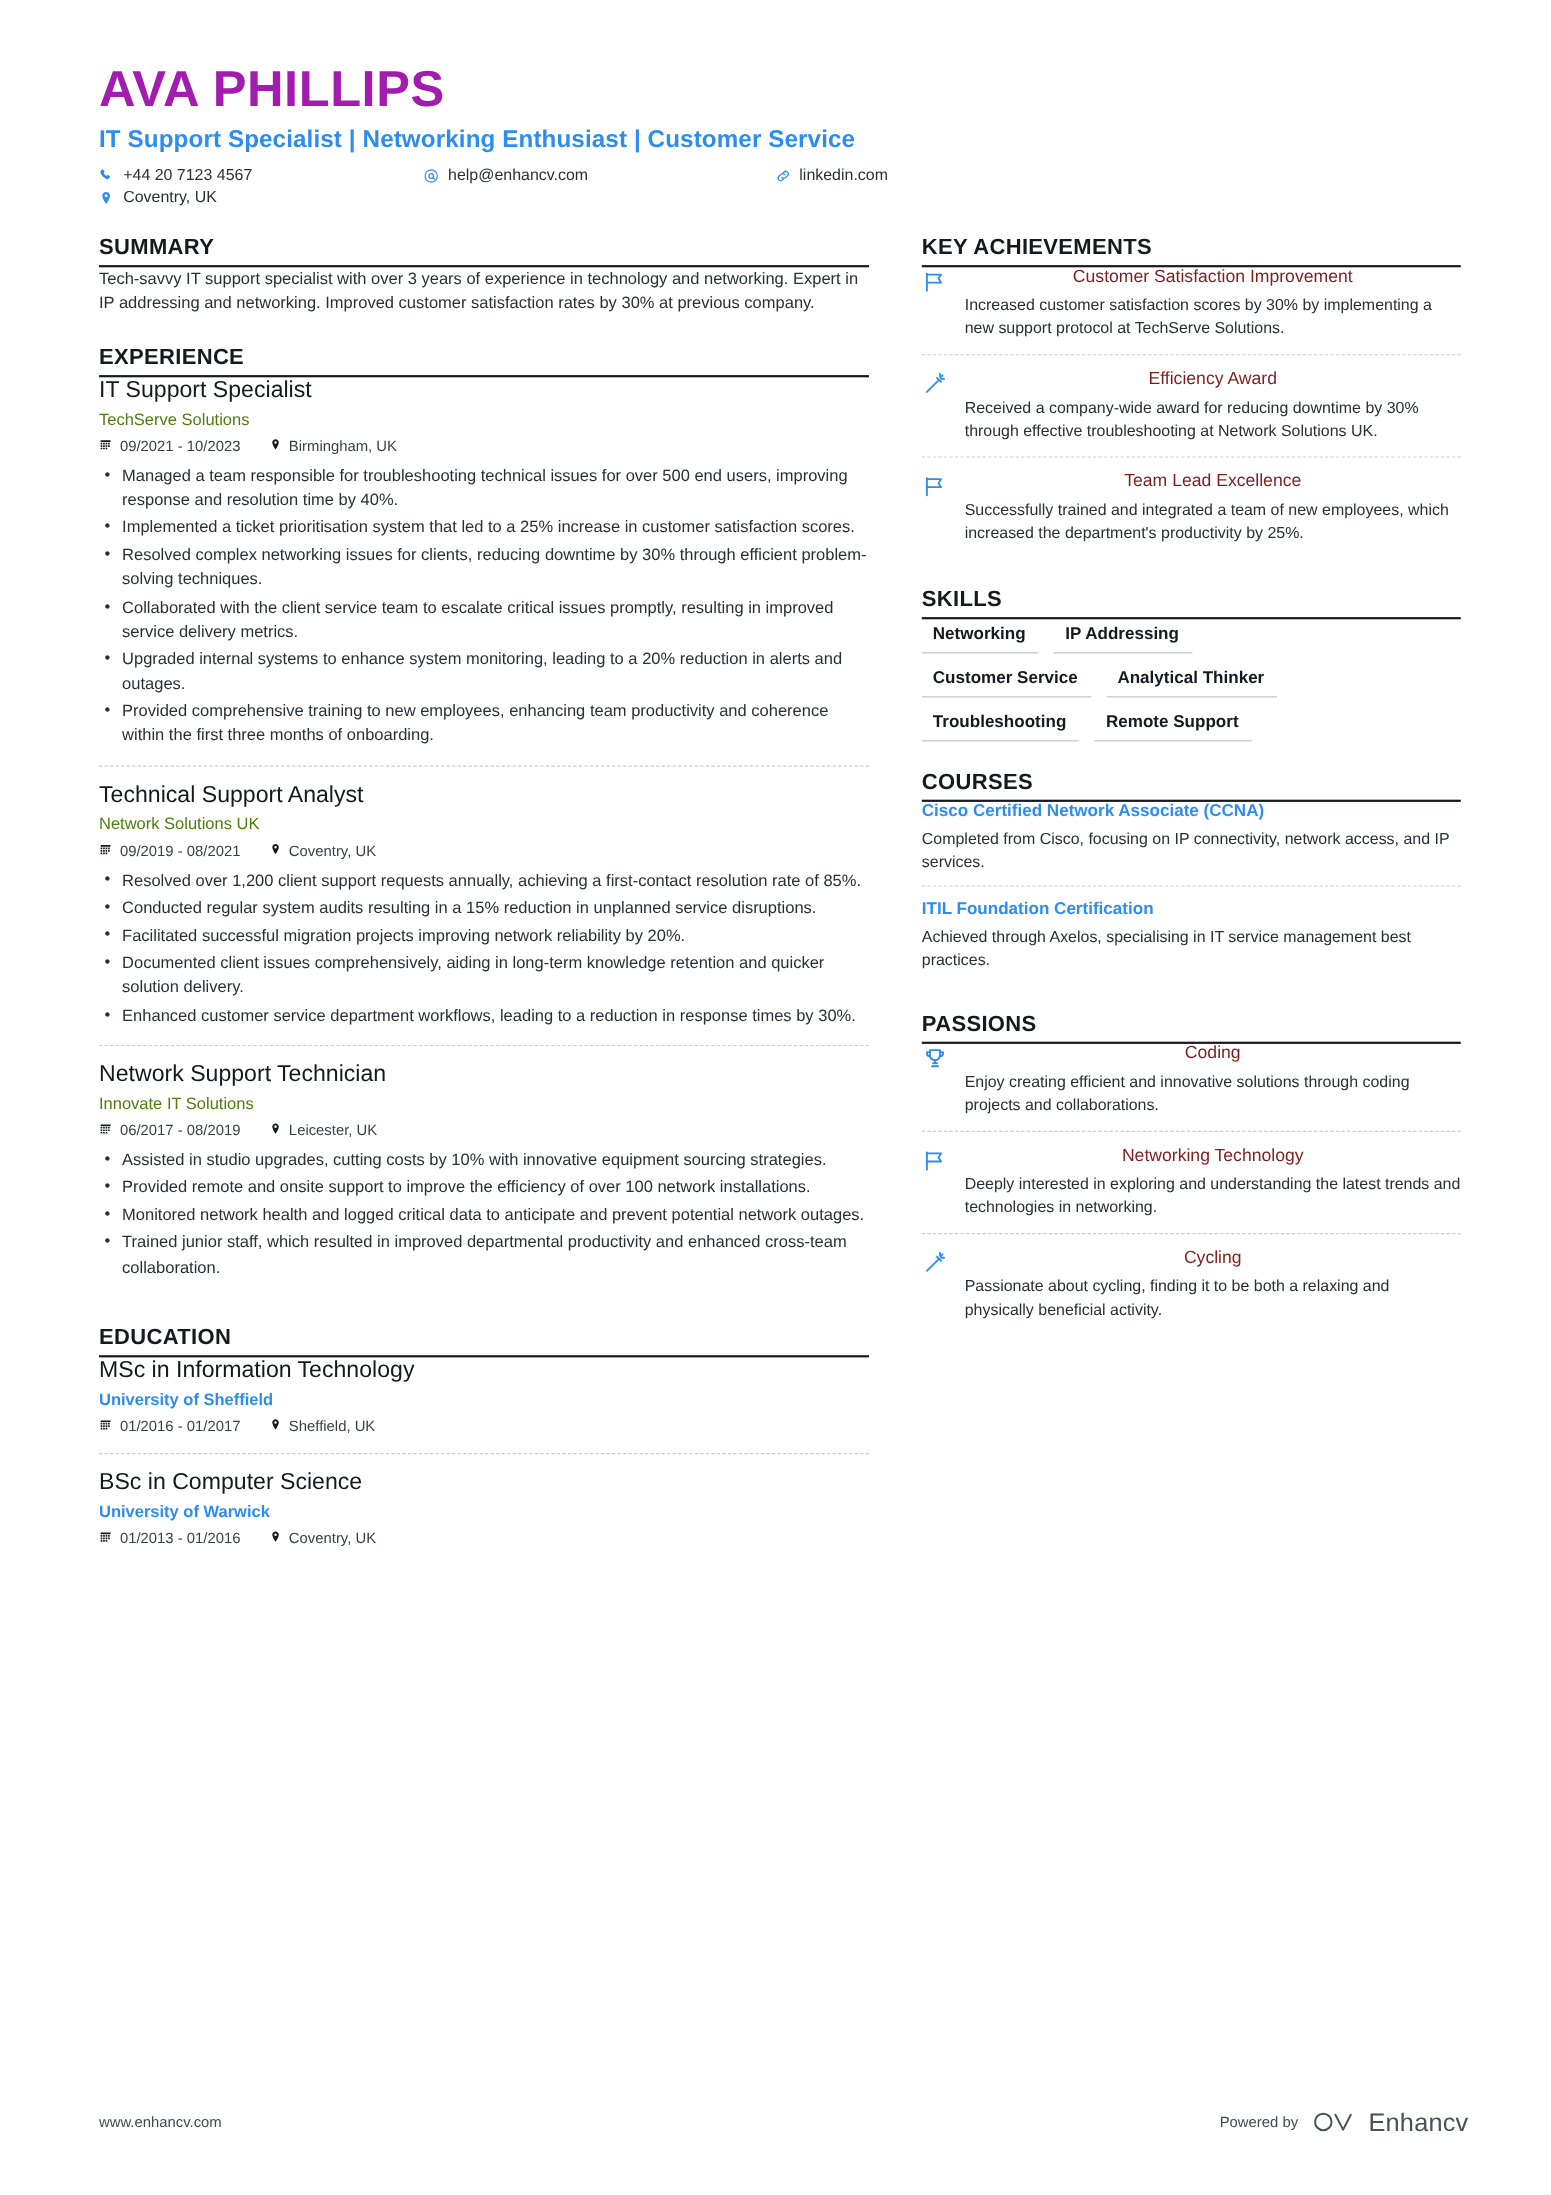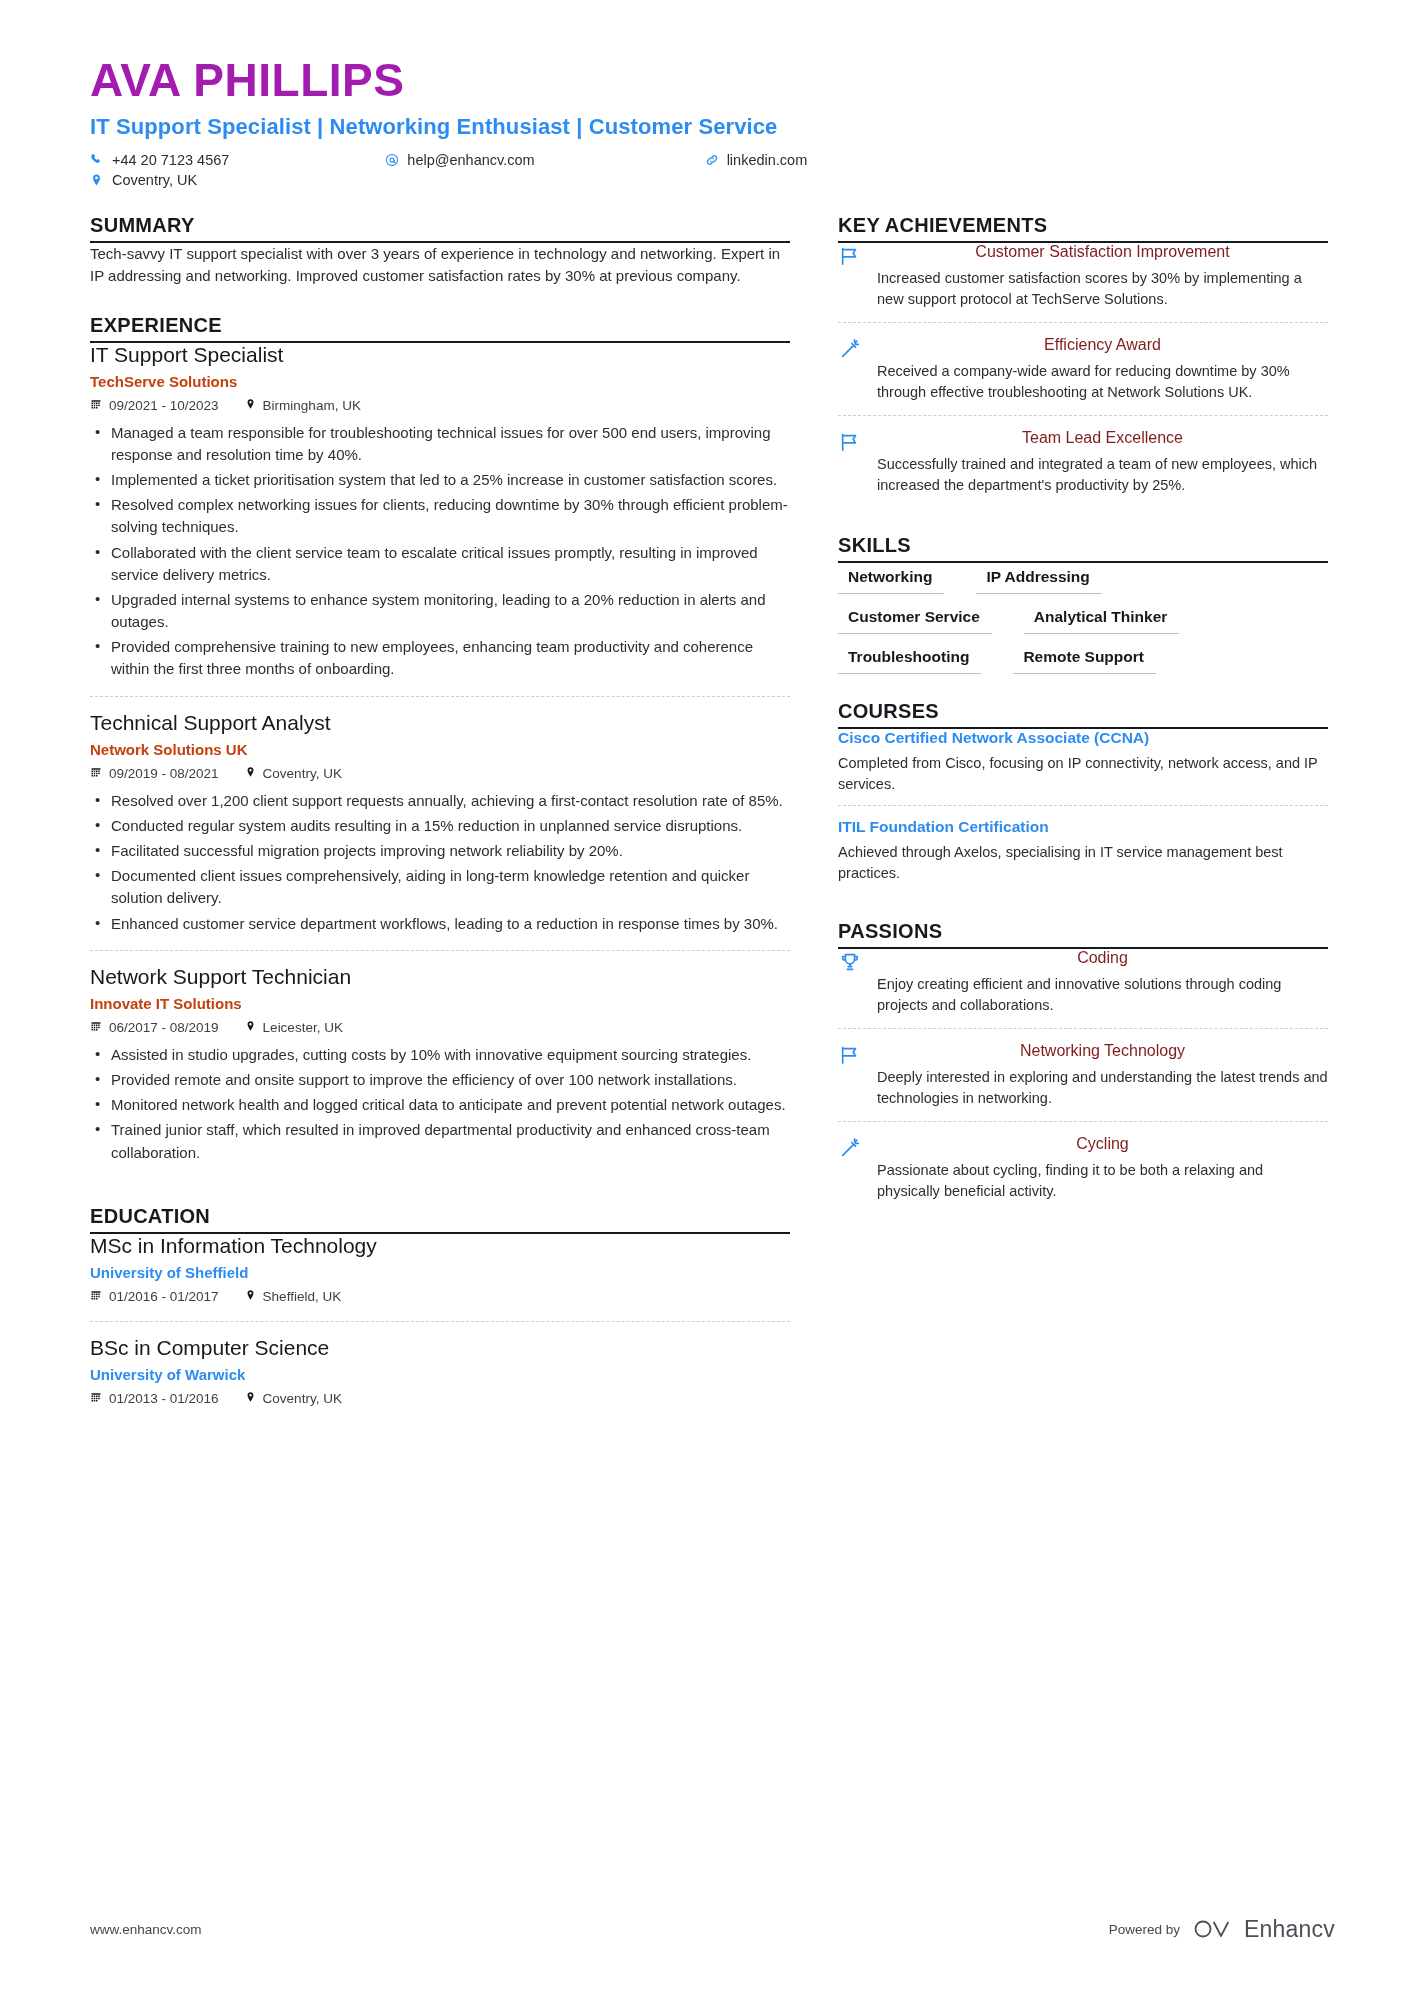--- a/index.html
+++ b/index.html
@@ -83,22 +83,22 @@
     padding-top: 14px;
   }
   .job-title {
     font-size: 21px;
     color: #16191d;
     margin-bottom: 6px;
     font-weight: normal;
   }
   .job-company {
     font-size: 15px;
-    font-weight: bold;
-    color: #c2410c;
+    font-weight: normal;
+    color: #4d7c0f;
     margin-bottom: 8px;
   }
   .meta-row {
     display: flex;
     align-items: center;
     font-size: 13.5px;
     color: #3a3f45;
     margin-bottom: 9px;
   }
   .meta-item {
@@ -171,21 +171,21 @@
   }
   .ach-desc {
     font-size: 14.5px;
     line-height: 1.45;
     color: #2b2f33;
   }
   
   .skills-wrap { margin-top: 2px; }
   .skill-row {
     display: flex;
-    gap: 32px;
+    gap: 14px;
     margin-bottom: 11px;
   }
   .skill {
     font-size: 15.5px;
     font-weight: bold;
     color: #16191d;
     padding: 3px 12px 7px 10px;
     border-bottom: 1.5px solid #b9bfc6;
     white-space: nowrap;
   }

